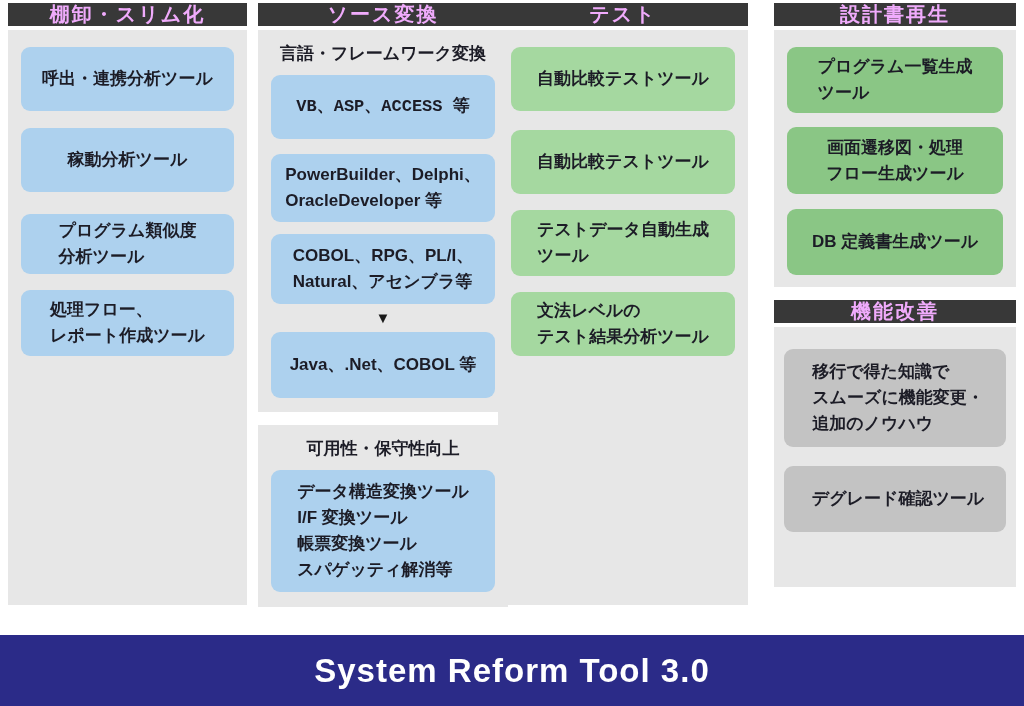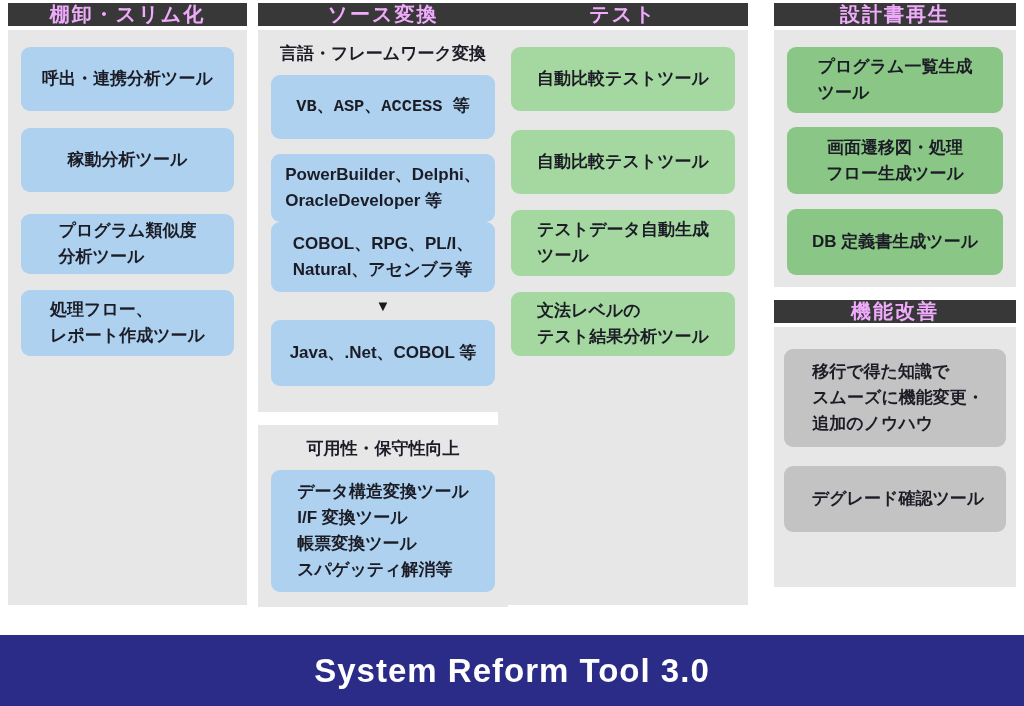--- a/index.html
+++ b/index.html
@@ -69,21 +69,21 @@
     <div class="hdr">ソース変換</div>
     <div class="panel" style="height:382px;">
       <div class="subtitle">言語・フレームワーク変換</div>
       <div class="box blue" style="margin-top:9px;height:64px;font-family:Liberation Mono, monospace;">
         <span data-align="center">VB、ASP、ACCESS 等</span>
       </div>
       <div class="box blue" style="margin-top:15px;height:68px;">
         <span data-align="left">PowerBuilder、Delphi、
 OracleDeveloper 等</span>
       </div>
-      <div class="box blue" style="height:70px;">
+      <div class="box blue" style="margin-top:12px;height:70px;">
         <span data-align="left">COBOL、RPG、PL/I、
 Natural、アセンブラ等</span>
       </div>
       <div class="arrow">▼</div>
       <div class="box blue" style="height:66px;">
         <span data-align="center">Java、.Net、COBOL 等</span>
       </div>
     </div>
     <div class="panel" style="height:182px;margin-top:13px;">
       <div class="subtitle">可用性・保守性向上</div>

